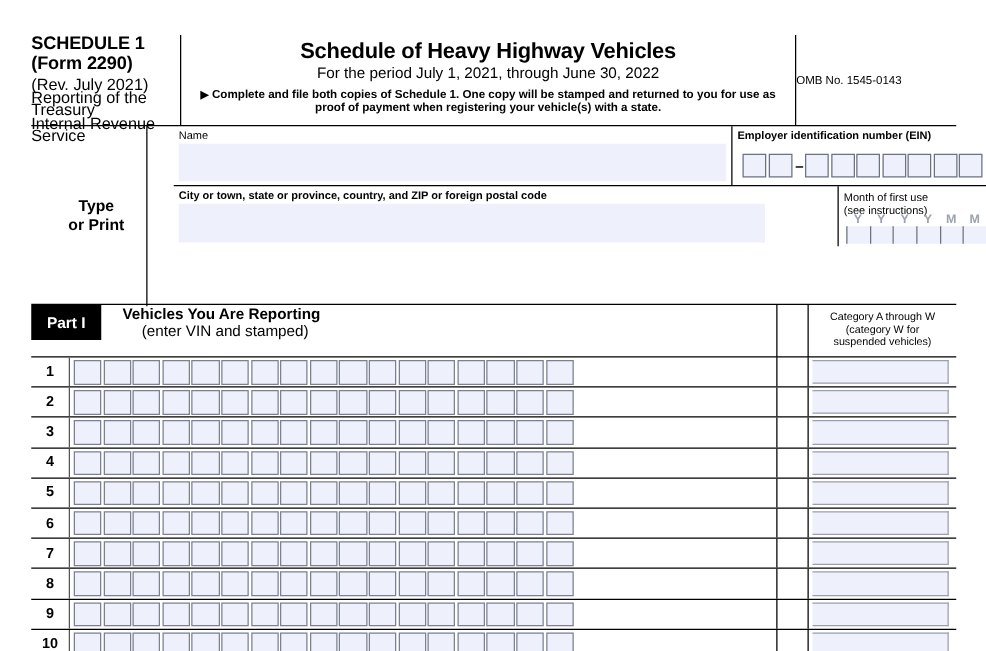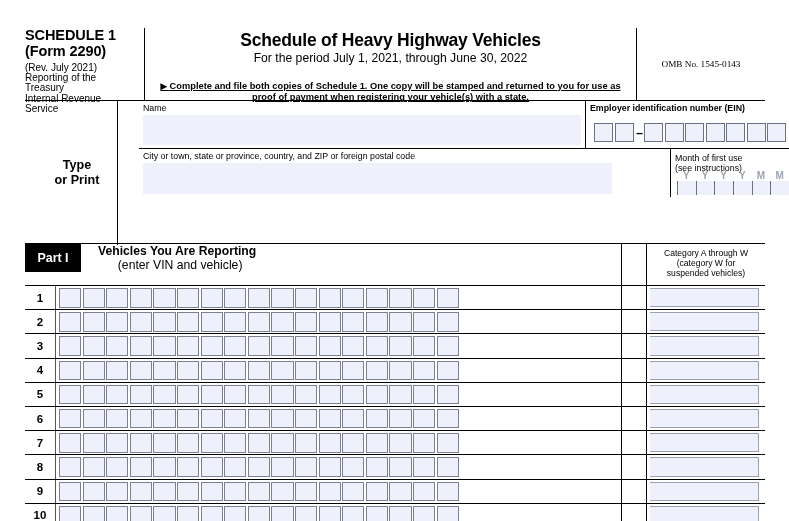--- a/index.html
+++ b/index.html
@@ -40,21 +40,21 @@
     flex-direction: column;
     justify-content: flex-start;
   }
   .sched-title {
     font-size: 14.5px;
     font-weight: bold;
     line-height: 15.5px;
     letter-spacing: -0.1px;
   }
   .sched-rev {
-    font-size: 10px;
+    font-size: 13px;
     line-height: 10.2px;
     margin-top: 4px;
   }
 
   .hdr-center {
     flex: 1;
     text-align: center;
     padding: 0 6px;
     border-right: 1.6px solid #000;
   }
@@ -67,32 +67,29 @@
   }
   .period-line {
     font-size: 12.2px;
     line-height: 15px;
     margin-top: 1px;
   }
   .instruct {
     font-size: 9.3px;
     font-weight: bold;
     line-height: 11.4px;
-    margin-top: 15px;
+    margin-top: 4px;
     padding: 0 4px;
-    text-decoration: underline;
   }
   .arrow { font-size: 8.5px; }
 
   .hdr-right {
     width: 128px;
     display: flex;
     align-items: center;
-    justify-content: center;
-    font-family: Liberation Serif, serif;
   }
   .omb { font-size: 9.2px; }
 
   
   .entity {
     position: absolute;
     left: 25px;
     top: 100px;
     width: 740px;
     height: 144px;
@@ -174,21 +171,21 @@
     font-weight: bold;
     line-height: 10px;
     margin: 0 0px 0 0px;
   }
 
   
   .addr-cell { left: 0; right: 0; }
   .addr-fill { left: 4px; width: 469px; top: 14px; bottom: 3px; }
 
   
-  .city-cell { left: 0; width: 532px; border-right: 1.2px solid #000; }
+  .city-cell { left: 0; width: 532px; border-right: 1.2px solid #000; font-weight: bold; }
   .city-fill { left: 4px; width: 469px; top: 14px; bottom: 3px; }
   .mofu-cell { left: 532px; right: 0; }
 
   .mofu-title {
     text-align: left;
     font-size: 8.8px;
     line-height: 10px;
     padding-top: 2px;
   }
   .mofu-grid {
@@ -458,21 +455,21 @@
         </div>
       </div>
 
     </div>
   </div>
 
   <div class="part-bar">
     <div class="part-tag">Part I</div>
     <div class="part-title">
       <span class="strong">Vehicles You Are Reporting</span>
-      <span class="sub">(enter VIN and vehicle)</span>
+      <span class="sub">(enter VIN and stamped)</span>
     </div>
     <div class="partbar-vline"></div>
     <div class="cat-header">
       <div>Category A through W</div>
       <div>(category W for</div>
       <div>suspended vehicles)</div>
     </div>
   </div>
 
   <div class="vin-table" id="vin-table">

